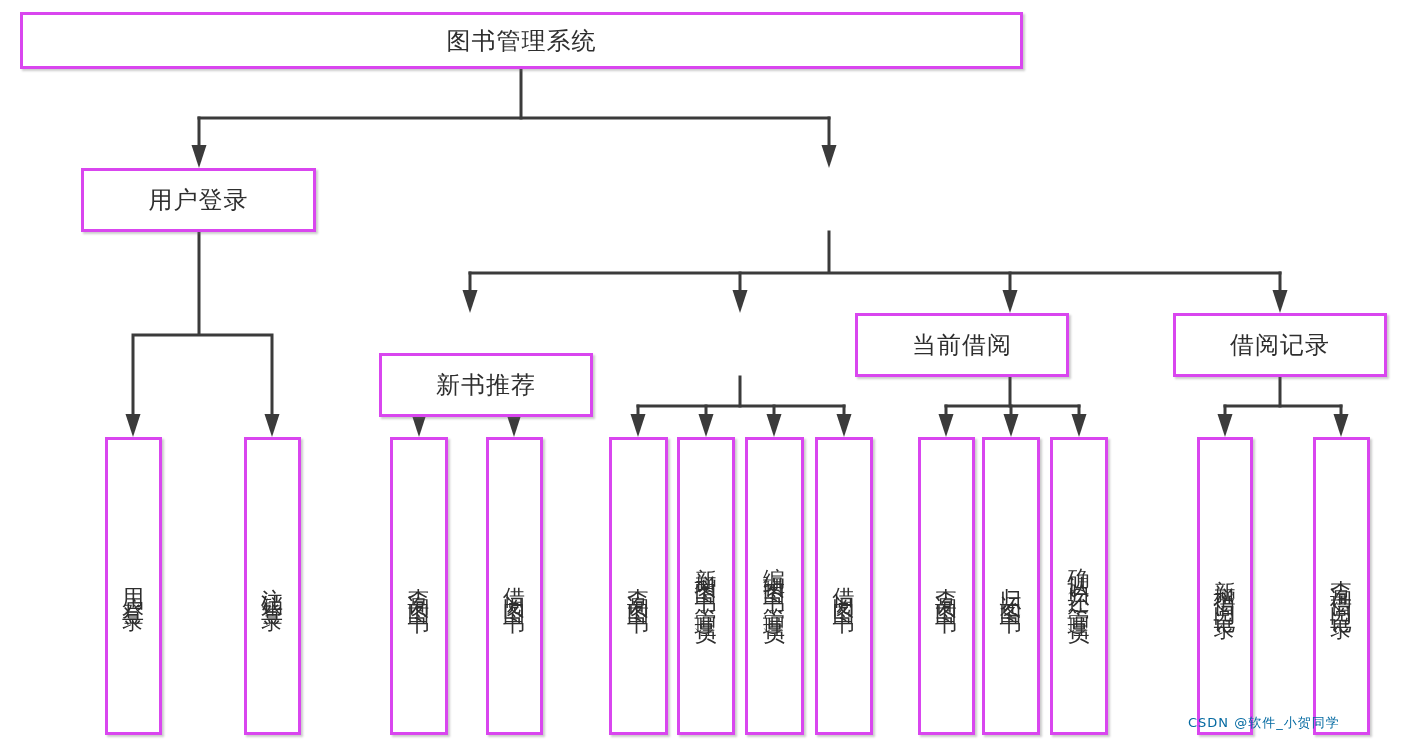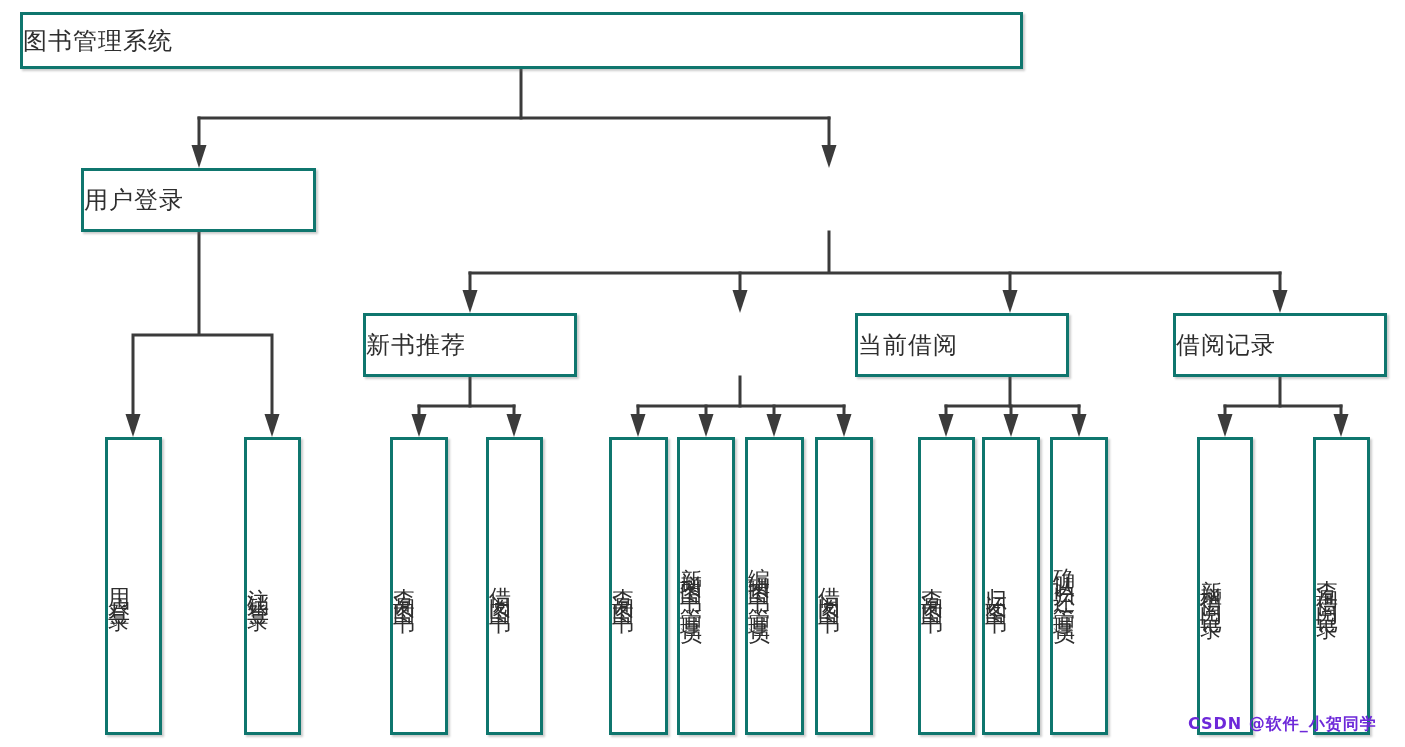--- a/index.html
+++ b/index.html
@@ -13,63 +13,62 @@
   }
   #connectors {
     position: absolute;
     left: 0; top: 0;
     width: 1405px; height: 747px;
     pointer-events: none;
   }
   .box {
     position: absolute;
     background: #ffffff;
-    border: 3px solid #0f766e;
+    border: 3px solid #d946ef;
     box-sizing: border-box;
     display: flex;
     align-items: center;
-    justify-content: flex-start;
+    justify-content: center;
     color: #2e2e2e;
     box-shadow: 2px 2px 2px rgba(110,110,110,0.35);
   }
   .hbox {
     font-size: 24px;
     letter-spacing: 1px;
     white-space: nowrap;
   }
   .root-box  { left: 20px;  top: 12px;  width: 1003px; height: 57px; }
   .l2a       { left: 81px;  top: 168px; width: 235px;  height: 64px; }
   .l2b       { left: 711px; top: 168px; width: 236px;  height: 64px; }
   .l3        { top: 313px; width: 214px; height: 64px; }
-  .l3a { left: 363px; }
+  .l3a { left: 379px; margin-top: 40px; }
   .l3b { left: 633px; }
   .l3c { left: 855px; }
   .l3d { left: 1173px; }
   .leaf {
     top: 437px;
     height: 298px;
   }
   .leaf span {
     writing-mode: vertical-rl;
     text-orientation: mixed;
     font-size: 22px;
     line-height: 1.05;
     letter-spacing: 8px;
     color: #2e2e2e;
   }
   .watermark {
     position: absolute;
     left: 1188px;
     top: 714px;
-    font-size: 16px;
-    color: #6d28d9;
+    font-size: 13px;
+    color: #0369a1;
     white-space: nowrap;
     z-index: 5;
     letter-spacing: 1px;
-    font-weight: bold;
   }
 </style>
 </head>
 <body>
 
 <div id="canvas">
 
   <svg id="connectors" viewBox="0 0 1405 747" xmlns="http://www.w3.org/2000/svg">
     <g stroke="#3b3b3b" stroke-width="3" fill="none" stroke-linecap="square">
 

